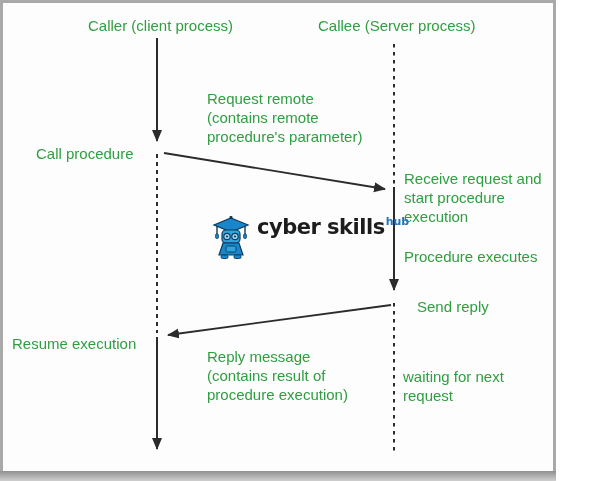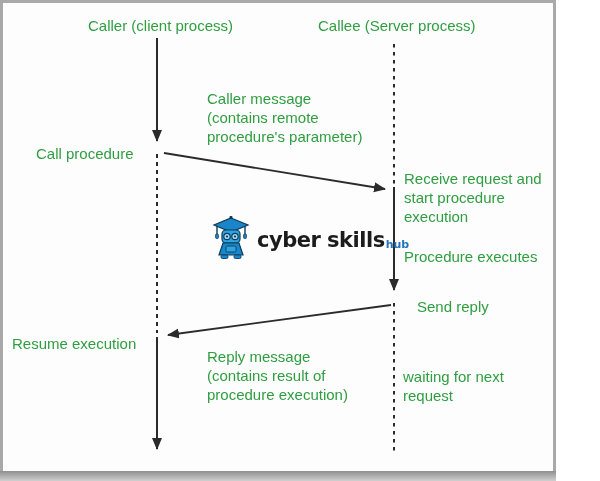--- a/index.html
+++ b/index.html
@@ -39,21 +39,21 @@
     color: #2f9e41;
     white-space: pre-line;
     z-index: 2;
   }
   .lbl.black { color: #1d1d1d; }
   .logo {
     position: absolute;
     left: 212px;
     top: 215px;
     display: flex;
-    align-items: flex-end;
+    align-items: flex-start;
     z-index: 2;
   }
   .logo .mascot { display: block; }
   .logo .wordmark {
     font-family: "DejaVu Sans", sans-serif;
     font-weight: bold;
     font-size: 21px;
     letter-spacing: -0.5px;
     color: #1c1c1c;
     margin-left: 7px;
@@ -87,21 +87,21 @@
     <line x1="394" y1="44" x2="394" y2="187" stroke="#2b2b2b" stroke-width="2" stroke-dasharray="3.5 4.5"></line>
     <line x1="394" y1="187" x2="394" y2="290" stroke="#2b2b2b" stroke-width="2" marker-end="url(#arrow)"></line>
     <line x1="394" y1="303" x2="394" y2="452" stroke="#2b2b2b" stroke-width="2" stroke-dasharray="3.5 4.5"></line>
 
     <line x1="164" y1="153" x2="385" y2="189" stroke="#2b2b2b" stroke-width="1.8" marker-end="url(#arrow)"></line>
     <line x1="391" y1="305" x2="168" y2="335" stroke="#2b2b2b" stroke-width="1.8" marker-end="url(#arrow)"></line>
   </svg>
 
   <div class="lbl" style="left:88px;  top:16px;">Caller (client process)</div>
   <div class="lbl" style="left:318px; top:16px;">Callee (Server process)</div>
-  <div class="lbl" style="left:207px; top:89px;">Caller message
+  <div class="lbl" style="left:207px; top:89px;">Request remote
 (contains remote
 procedure's parameter)</div>
   <div class="lbl" style="left:36px;  top:144px;">Call procedure</div>
   <div class="lbl" style="left:404px; top:169px;">Receive request and
 start procedure execution</div>
   <div class="lbl" style="left:404px; top:247px;">Procedure executes</div>
   <div class="lbl" style="left:417px; top:297px;">Send reply</div>
   <div class="lbl" style="left:12px;  top:334px;">Resume execution</div>
   <div class="lbl" style="left:207px; top:347px;">Reply message
 (contains result of

